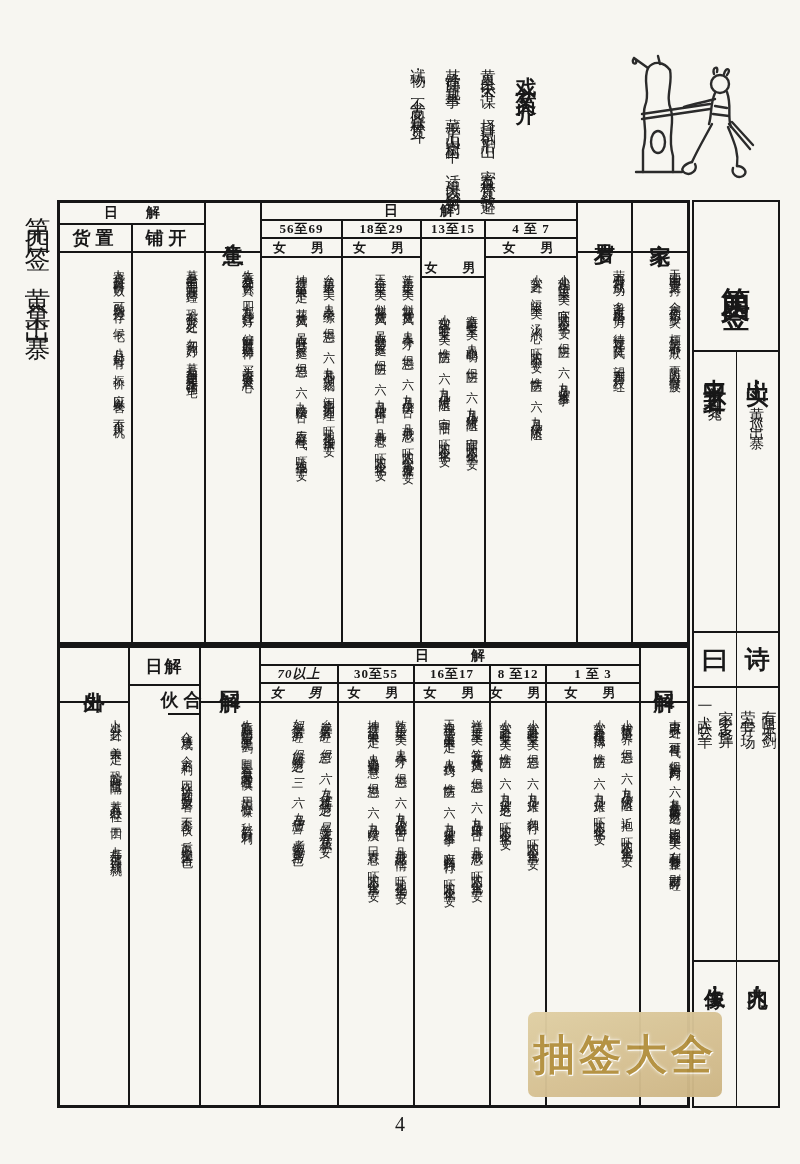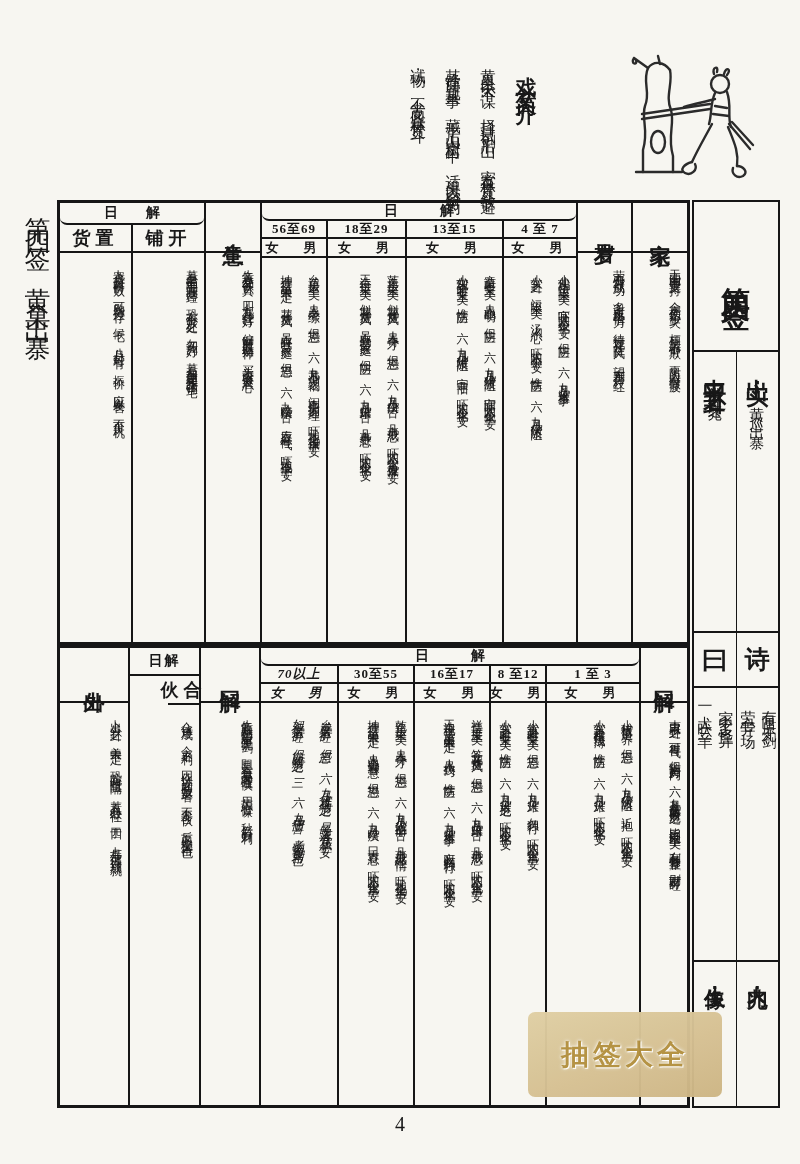--- a/index.html
+++ b/index.html
@@ -6,21 +6,21 @@
   #page{position:relative;width:800px;height:1164px;background:#f7f6f1;overflow:hidden;
         font-family:"Liberation Serif","DejaVu Serif",serif;color:#181818;}
   .abs{position:absolute;}
   .v{writing-mode:vertical-rl;text-orientation:upright;}
   
   .tbl{display:flex;border:3px solid #161616;box-sizing:border-box;background:transparent;}
   .col{display:flex;flex-direction:column;box-sizing:border-box;}
   .bl{border-left:2px solid #161616;}
   .hh{display:flex;align-items:center;justify-content:center;font-weight:bold;
       border-bottom:2px solid #161616;box-sizing:border-box;white-space:pre;}
-  .spanh{font-size:14px;height:18px;border-radius:7px;}
+  .spanh{font-size:14px;height:18px;}
   .rng{font-size:13px;height:18px;letter-spacing:1px;}
   .gen{font-size:13px;height:19px;letter-spacing:6px;}
   .subh{font-size:18px;letter-spacing:5px;flex:1;}
   .colh{font-size:21px;}
   .cellv{flex:1;writing-mode:vertical-rl;text-orientation:upright;overflow:hidden;
          padding:7px 3px 4px 2px;font-size:12px;line-height:18.5px;letter-spacing:2.5px;}
   .cellv > div + div{margin-block-start:9px;}
   .pairrow{display:flex;flex:1;min-height:0;}
   .paircell{flex:1;min-width:0;}
   
@@ -39,21 +39,21 @@
   #margin-title{left:20px;top:196px;height:470px;}
   .mline{font-size:26px;letter-spacing:15px;font-weight:500;}
   .mline + .mline{margin-top:26px;}
   
   .poemcol{padding-top:10px;font-size:15px;letter-spacing:6px;line-height:21px;}
   .omen{padding-top:8px;font-size:21px;font-weight:bold;letter-spacing:2px;}
   
   #watermark{position:absolute;left:528px;top:1012px;width:194px;height:85px;z-index:6;
      background:linear-gradient(160deg,#e0cfa4 0%,#d6c193 55%,#cdb684 100%);
      border-radius:7px;display:flex;align-items:center;justify-content:center;opacity:.97;}
-  #watermark span{font-size:28px;font-weight:bold;letter-spacing:4px;color:#b3903f;
+  #watermark span{font-size:42px;font-weight:bold;letter-spacing:4px;color:#b3903f;
      text-shadow:0 0 2px #fff,0 0 4px #ffffffcc,1px 1px 0 #fff;}
   #page-num{position:absolute;left:0;right:0;top:1113px;text-align:center;font-size:20px;}
   svg.illu{position:absolute;left:612px;top:54px;}
 </style>
 </head>
 <body>
 
 <div id="page">
 
   <div id="margin-title" class="abs">
@@ -100,37 +100,37 @@
     </div>
 
     <div class="col bl" style="width:56px;">
       <div class="hh" style="height:50px;"><span class="v colh">生意</span></div>
       <div class="cellv">生意交易欲认真　四七九月经营好　偏财莫取正财伸　买卖求财遂君心</div>
     </div>
 
     <div class="col bl" style="width:316px;">
       <div class="hh spanh">日　　　解</div>
       <div style="display:flex;flex:1;min-height:0;">
-        <div class="col" style="width:64px;">
+        <div class="col" style="width:79px;">
           <div class="hh rng">56至69</div>
           <div class="hh gen">女　男</div>
           <div class="cellv">
             <div>台造步运不美　人虽老练　但恐三　六　九月不测之祸　闲事切勿近理　吓天地化吉保平安</div>
             <div>坤造行运美中不足　花开遭风　虽有旺益家庭　但恐三　六　九暗疾口舌　应吞忍性气　吓天地保平安</div>
           </div>
         </div>
         <div class="col bl" style="width:79px;">
           <div class="hh rng">18至29</div>
           <div class="hh gen">女　男</div>
           <div class="cellv">
             <div>英造步运未美　似花开遭风　人虽奇才　但恐三　六　九月小疾口舌　凡事戒忍　吓太阳公化吉方保平安</div>
             <div>玉造行运未美　似花开遭风　虽有助益家庭　但防三　六　九月灾难口舌　凡事吞忍　吓太阳公化平安</div>
           </div>
         </div>
-        <div class="col bl" style="width:97px;">
+        <div class="col bl" style="width:64px;gap:20px;">
           <div class="hh rng">13至15</div>
           <div class="hh gen">女　男</div>
           <div class="cellv">
             <div>童造时令未美　人虽聪明　但防三　六　九月小难波阻　守旧吓太阳公化平安</div>
             <div>小女现年时令未美　惟防三　六　九月小难波阻　宜守旧　吓太阳公化平安</div>
           </div>
         </div>
         <div class="col bl" style="flex:1;">
           <div class="hh rng">4 至 7</div>
           <div class="hh gen">女　男</div>
@@ -154,21 +154,21 @@
   </div>
 
   <div class="abs tbl" id="t2" style="left:57px;top:645px;width:633px;height:463px;">
 
     <div class="col" style="width:68px;">
       <div class="hh" style="height:55px;"><span class="v colh">出外</span></div>
       <div class="cellv">卜出外之卦　美中不足　恐防有些阻隔　若真心敢往　于四　七月便可得到成就</div>
     </div>
 
     <div class="col bl" style="width:71px;">
-      <div class="hh" style="height:28px;font-size:14px;letter-spacing:2px;">日解</div>
+      <div class="hh" style="height:38px;font-size:17px;letter-spacing:2px;">日解</div>
       <div class="hh" style="height:29px;font-size:18px;letter-spacing:5px;margin-left:38px;">伙合</div>
       <div class="cellv">合伙难成　合之不利　因伙计之间有败运者　不要合伙　反而安稳大吉也</div>
     </div>
 
     <div class="col bl" style="width:60px;">
       <div class="hh" style="height:55px;"><span class="v colh">解曰</span></div>
       <div class="cellv">生意取利仍嫌有匣无剑　即是空有交易宜谨慎　用苦心智谋　秋后有财利</div>
     </div>
 
     <div class="col bl" style="width:380px;">

